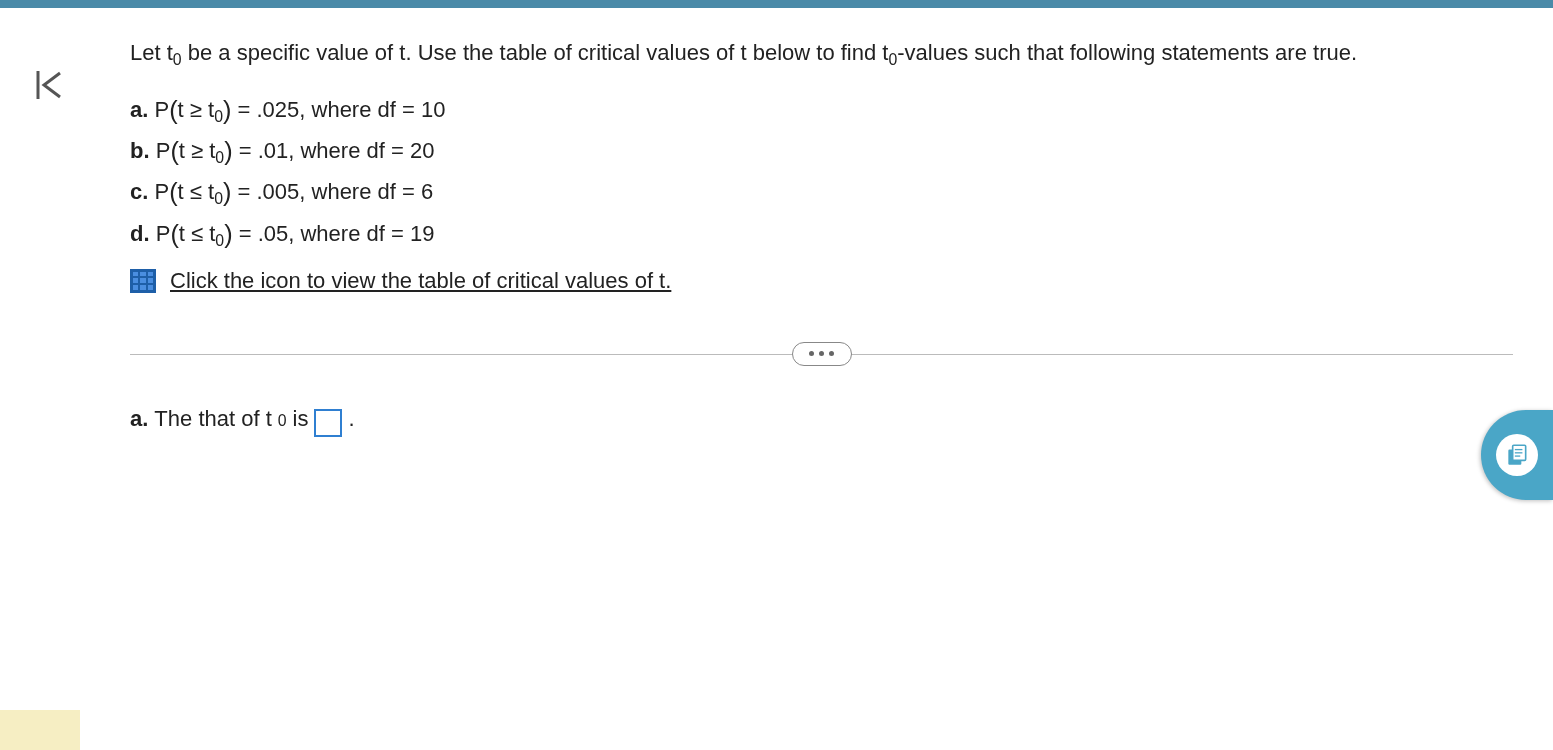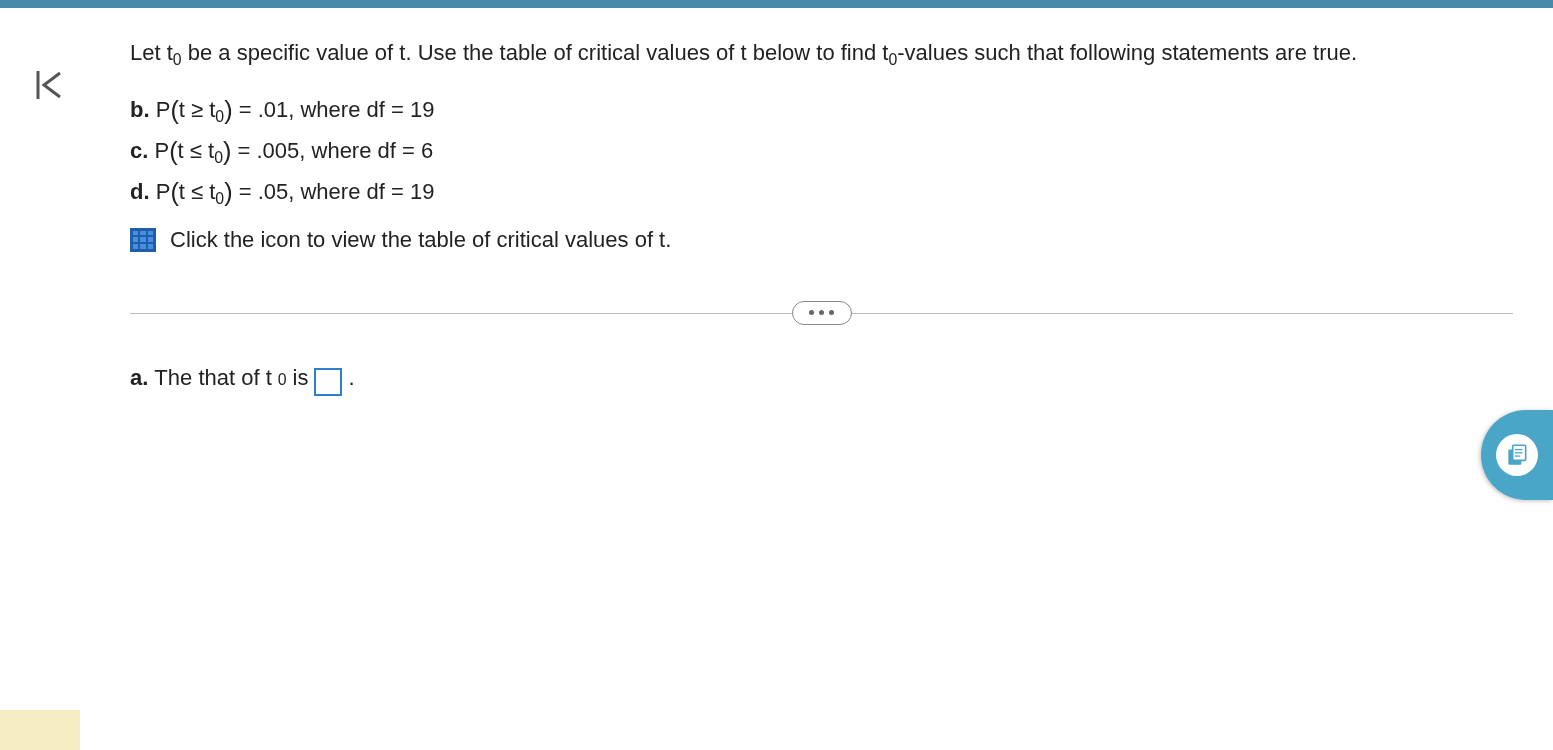--- a/index.html
+++ b/index.html
@@ -60,20 +60,21 @@
 .paren-expr {
   font-size: 1.15em;
   display: inline-block;
   vertical-align: -2px;
 }
 .table-link-row {
   display: flex;
   align-items: center;
   gap: 14px;
   margin-top: 10px;
+  text-decoration: underline;
 }
 .table-icon {
   width: 26px;
   height: 24px;
   border: 2px solid #1e5fa8;
   background: #fff;
   display: grid;
   grid-template-columns: 1fr 1fr 1fr;
   grid-template-rows: 1fr 1fr 1fr;
   gap: 0;
@@ -166,22 +167,26 @@
   </div>
 
   <div class="main-col">
 
     <p class="problem-intro">
       <span>Let t</span><span class="sub">0</span><span> be a specific value of t. Use the table of critical values of t below to find t</span><span class="sub">0</span><span>-values such that following statements are true.</span>
     </p>
 
     <div class="prob-list">
       <div class="row">
+        <span class="bold">a.</span>
+        <span>P</span><span class="paren-expr">(</span><span>t ≥ t</span><span class="sub">0</span><span class="paren-expr">)</span><span> = .025, where df = 10</span>
+      </div>
+      <div class="row">
         <span class="bold">b.</span>
-        <span>P</span><span class="paren-expr">(</span><span>t ≥ t</span><span class="sub">0</span><span class="paren-expr">)</span><span> = .01, where df = 19</span>
+        <span>P</span><span class="paren-expr">(</span><span>t ≥ t</span><span class="sub">0</span><span class="paren-expr">)</span><span> = .01, where df = 20</span>
       </div>
       <div class="row">
         <span class="bold">c.</span>
         <span>P</span><span class="paren-expr">(</span><span>t ≤ t</span><span class="sub">0</span><span class="paren-expr">)</span><span> = .005, where df = 6</span>
       </div>
       <div class="row">
         <span class="bold">d.</span>
         <span>P</span><span class="paren-expr">(</span><span>t ≤ t</span><span class="sub">0</span><span class="paren-expr">)</span><span> = .05, where df = 19</span>
       </div>
     </div>

